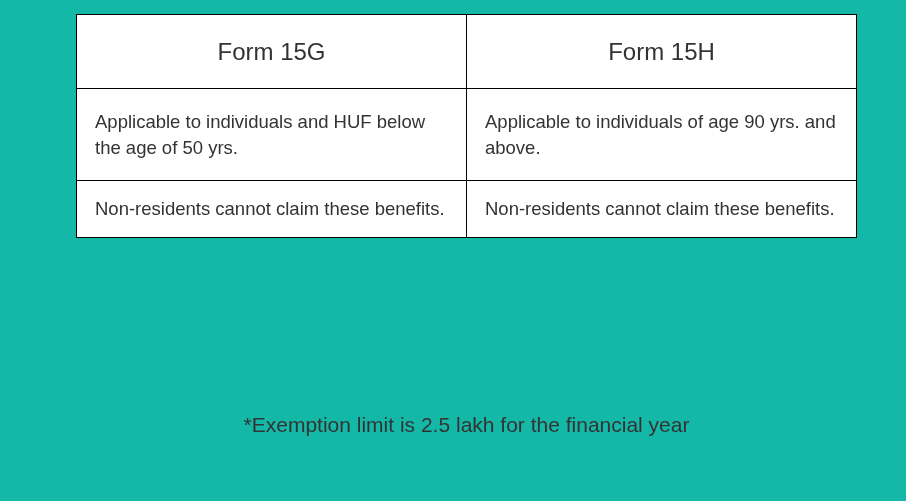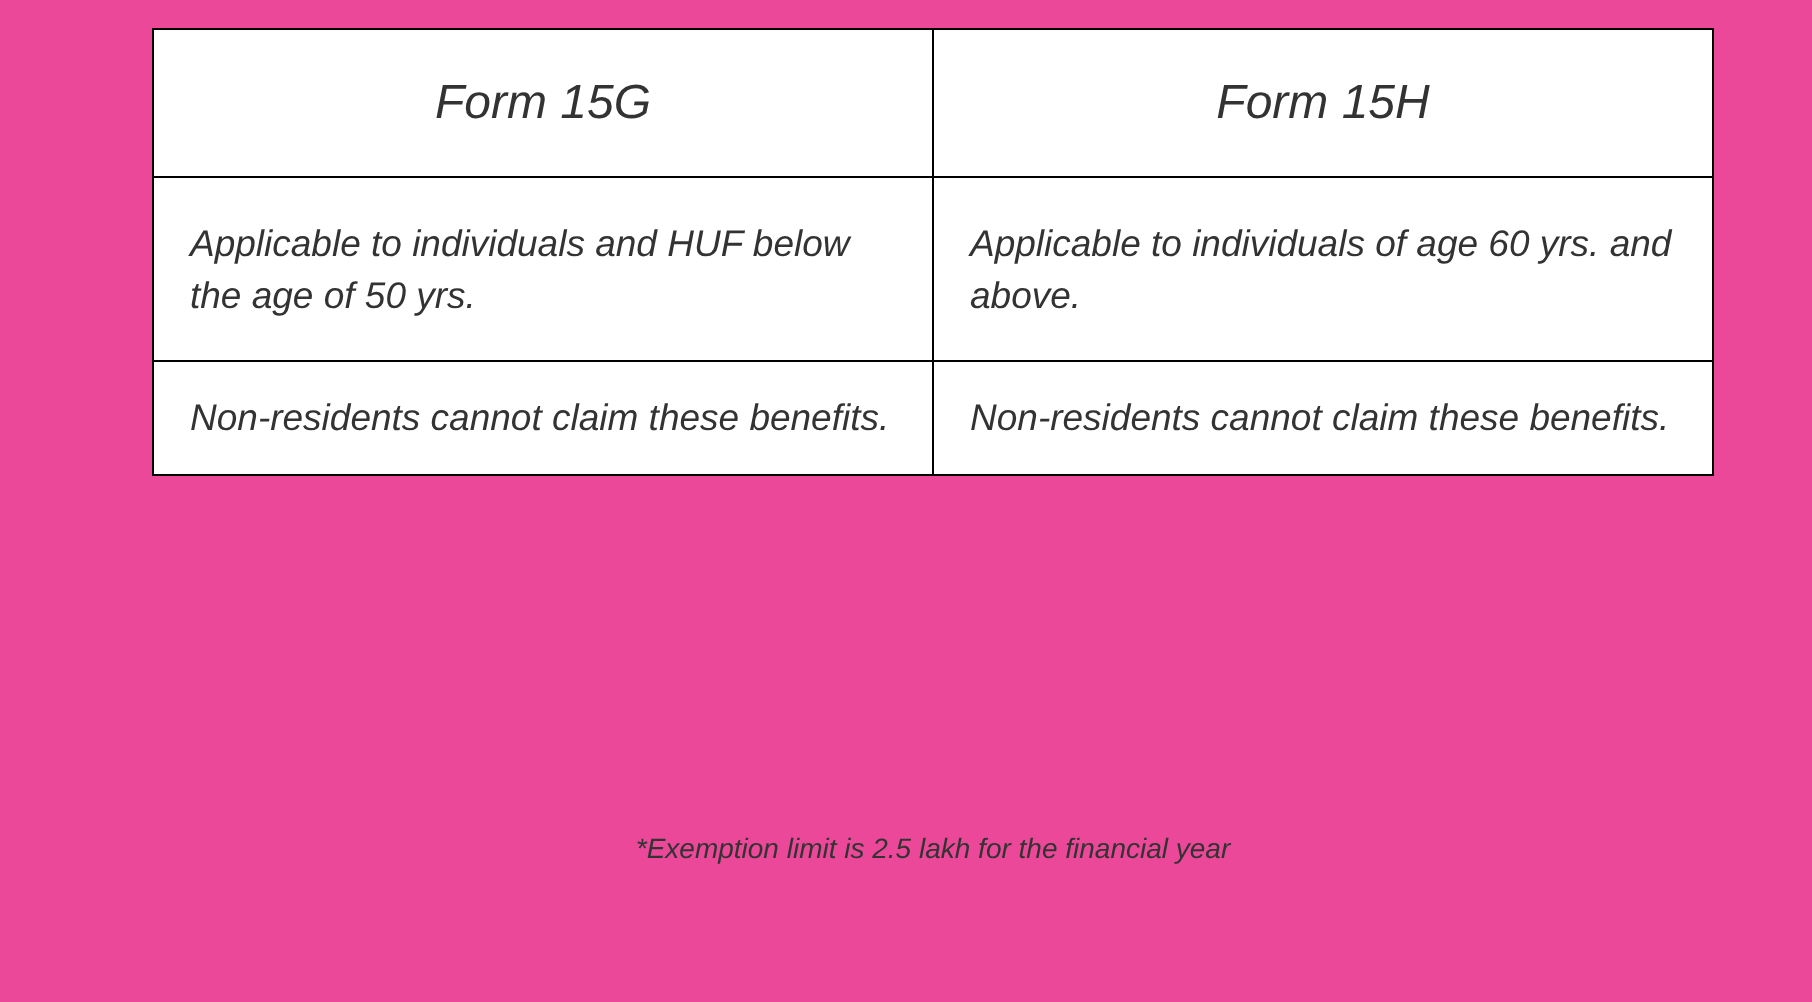--- a/index.html
+++ b/index.html
@@ -6,23 +6,22 @@
   html, body {
     width: 906px;
     height: 501px;
     background: #ffffff;
     font-family: "Liberation Sans", sans-serif;
   }
   .page {
     position: relative;
     width: 906px;
     height: 501px;
-    background: #ec4899;
+    background: #14b8a6;
     overflow: hidden;
-    font-style: italic;
   }
   table.comparison {
     position: absolute;
     left: 76px;
     top: 14px;
     width: 781px;
     border-collapse: collapse;
     table-layout: fixed;
     color: #333333;
   }
@@ -48,41 +47,41 @@
   tr.row-eligibility-age td   { height: 92px; }
   tr.row-income-limit td      { height: 111px; }
   tr.row-non-residents td     { height: 57px; }
   tr.row-tax-nil td           { height: 62px; }
   .footnote {
     position: absolute;
     left: 76px;
     top: 412px;
     width: 781px;
     text-align: center;
-    font-size: 14px;
+    font-size: 21px;
     line-height: 25px;
     color: #333333;
   }
 </style>
 </head>
 <body>
 
 <div class="page">
 
   <table class="comparison">
     <thead>
       <tr>
         <th>Form 15G</th>
         <th>Form 15H</th>
       </tr>
     </thead>
     <tbody>
       <tr class="row-eligibility-age">
         <td>Applicable to individuals and HUF below the age of 50 yrs.</td>
-        <td>Applicable to individuals of age 60 yrs. and above.</td>
+        <td>Applicable to individuals of age 90 yrs. and above.</td>
       </tr>
       <tr class="row-non-residents">
         <td>Non-residents cannot claim these benefits.</td>
         <td>Non-residents cannot claim these benefits.</td>
       </tr>
     </tbody>
   </table>
 
   <div class="footnote">*Exemption limit is 2.5 lakh for the financial year</div>
 

